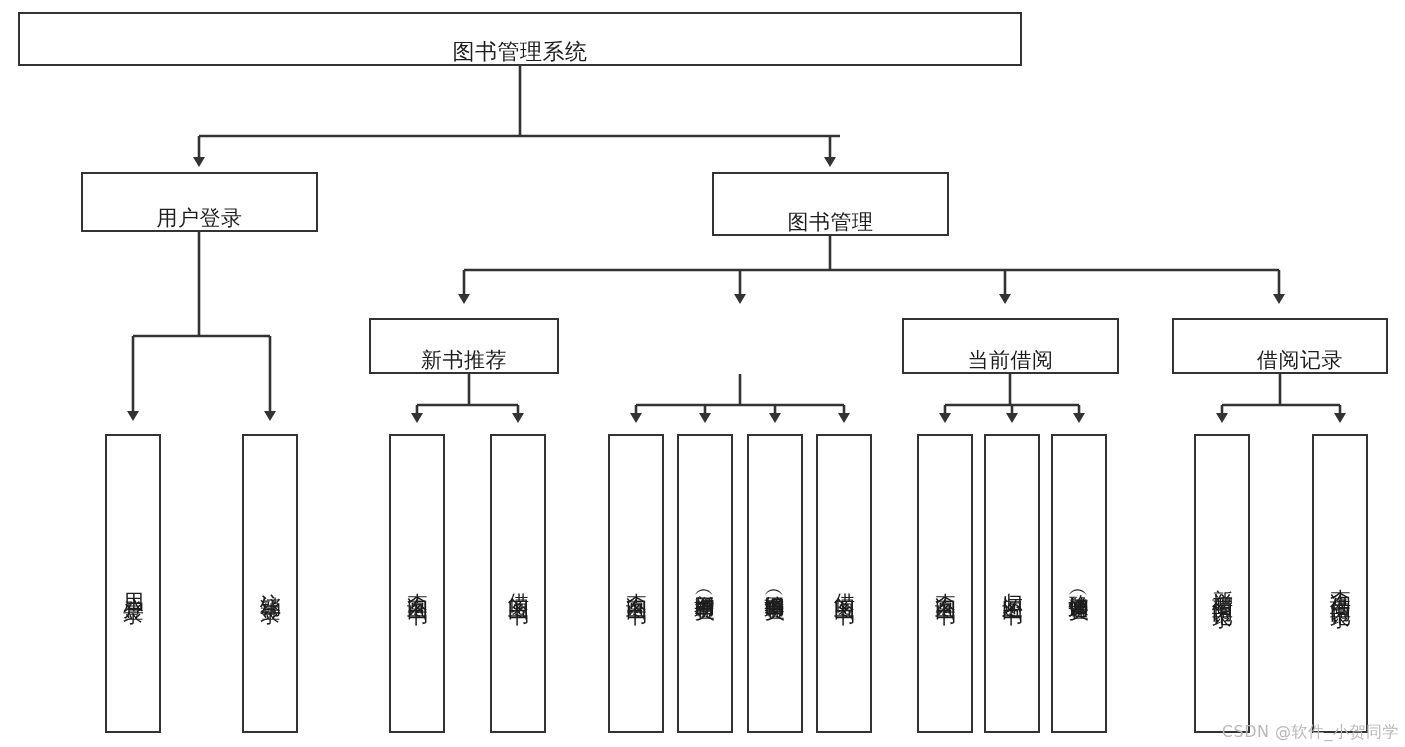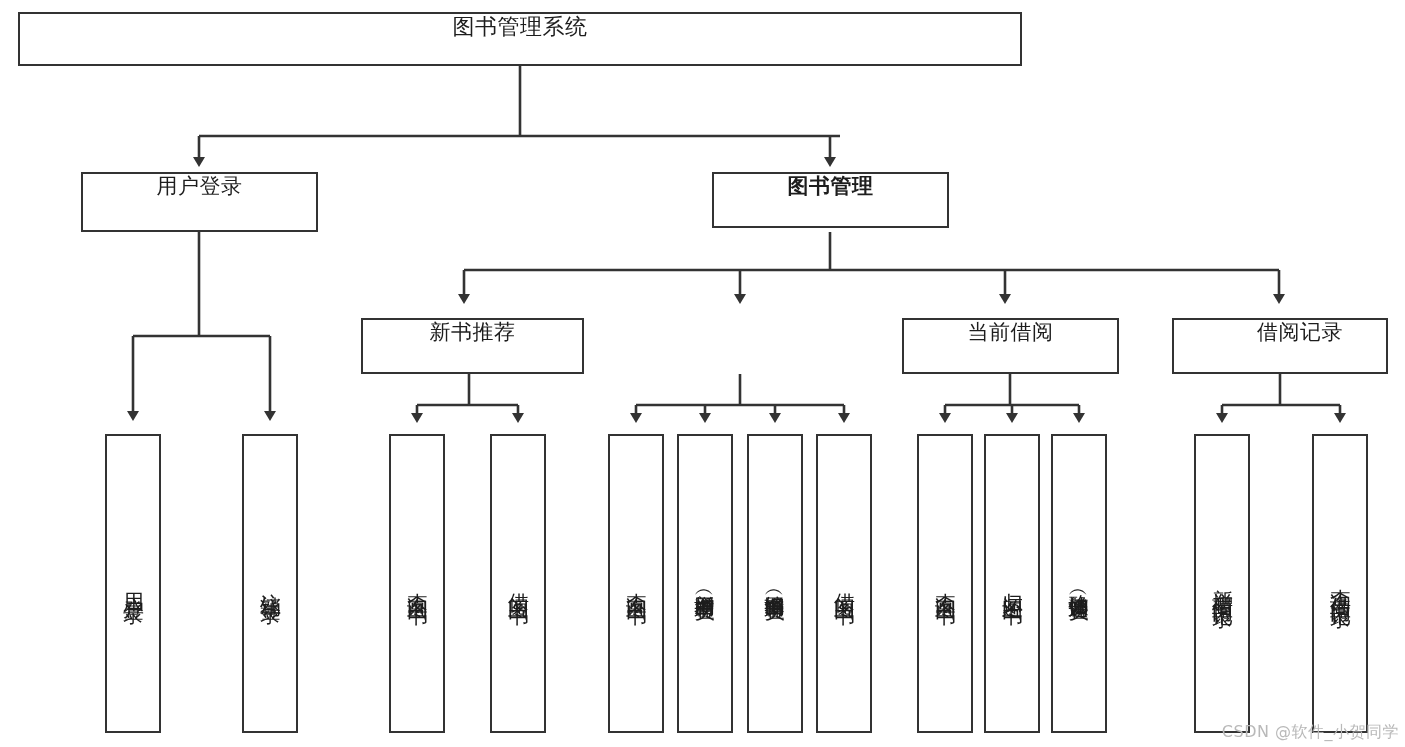--- a/index.html
+++ b/index.html
@@ -26,21 +26,21 @@
     width: 1405px;
     height: 747px;
     pointer-events: none;
   }
   .node {
     position: absolute;
     box-sizing: border-box;
     border: 2px solid #333333;
     background: #ffffff;
     display: flex;
-    align-items: flex-start;
+    align-items: flex-end;
     justify-content: center;
   }
   .node .lbl {
     font-size: 21px;
     line-height: 1.15;
     letter-spacing: 0.5px;
     color: #1d1d1d;
     white-space: nowrap;
   }
   
@@ -133,25 +133,25 @@
     </g>
   </svg>
 
   <div class="node root" style="left:18px; top:12px; width:1004px; height:54px;">
     <span class="lbl">图书管理系统</span>
   </div>
 
   <div class="node lvl1" style="left:81px; top:172px; width:237px; height:60px;">
     <span class="lbl">用户登录</span>
   </div>
-  <div class="node lvl1" style="left:712px; top:172px; width:237px; height:56px;font-weight:bold;">
+  <div class="node lvl1" style="left:712px; top:172px; width:237px; height:64px;">
     <span class="lbl">图书管理</span>
   </div>
 
-  <div class="node lvl2" style="left:361px; top:318px; width:223px; height:56px;">
+  <div class="node lvl2" style="left:369px; top:318px; width:190px; height:56px;">
     <span class="lbl">新书推荐</span>
   </div>
   <div class="node lvl2" style="left:902px; top:318px; width:217px; height:56px;">
     <span class="lbl">当前借阅</span>
   </div>
   <div class="node lvl2" style="left:1172px; top:318px; width:216px; height:56px;padding-left:40px;">
     <span class="lbl">借阅记录</span>
   </div>
 
   <div class="node vert" style="left:105px; top:434px; width:56px; height:299px;">

